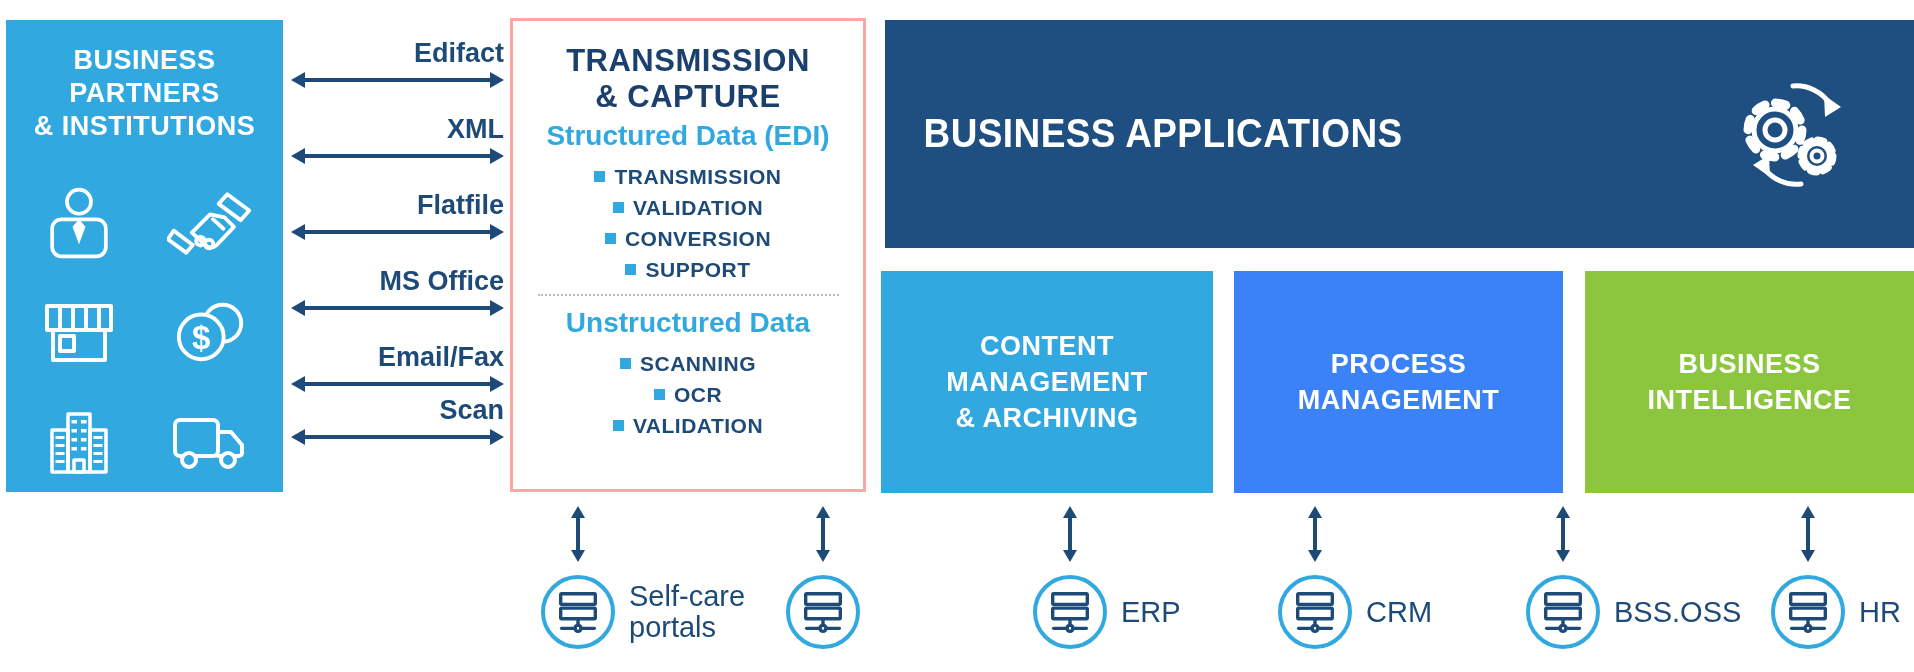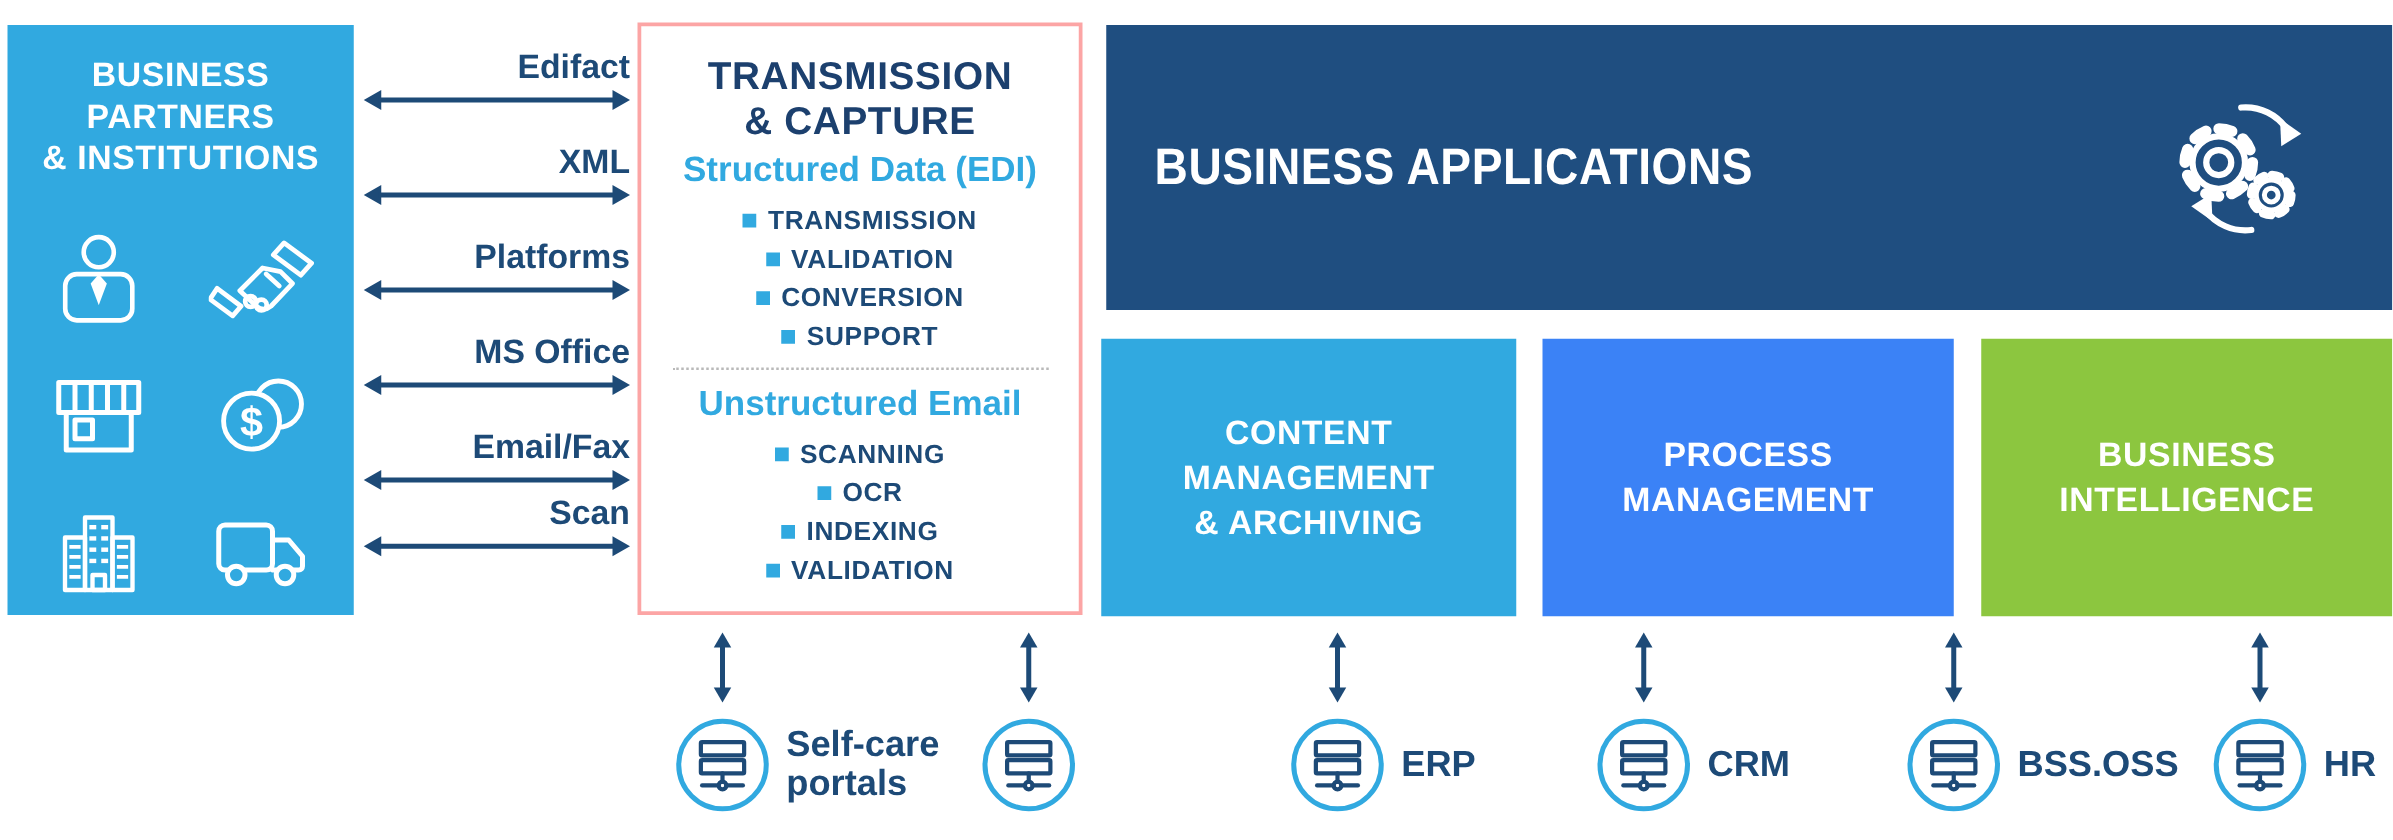--- a/index.html
+++ b/index.html
@@ -53,21 +53,21 @@
   .varrow{position:absolute;left:29px;top:0;width:16px;height:56px;display:flex;flex-direction:column;align-items:center;}
   .tri-up{width:0;height:0;border-left:7px solid transparent;border-right:7px solid transparent;border-bottom:12px solid #1d4a77;}
   .tri-down{width:0;height:0;border-left:7px solid transparent;border-right:7px solid transparent;border-top:12px solid #1d4a77;}
   .vstem{width:3.5px;flex:1;background:#1d4a77;margin:-2px 0;}
   .ep-circle{
     position:absolute;left:0;top:69px;width:66px;height:66px;border:4px solid #31a9e0;border-radius:50%;
     display:flex;align-items:center;justify-content:center;background:#fff;
   }
   .ep-label{
     position:absolute;left:88px;top:69px;height:74px;display:flex;flex-direction:column;justify-content:center;
-    color:#1d4a77;font-size:29px;font-weight:700;line-height:31px;white-space:nowrap;
+    color:#1d4a77;font-size:29px;font-weight:400;line-height:31px;white-space:nowrap;
   }
 </style>
 </head>
 <body>
 
 <div class="canvas">
 
   <div class="panel-partners">
     <div class="pp-title">
       <div>BUSINESS</div>
@@ -157,21 +157,21 @@
   </div>
   <div class="channel" style="top:111px">
     <div class="channel-label">XML</div>
     <div class="harrow">
         <div class="tri-left"></div>
         <div class="hstem"></div>
         <div class="tri-right"></div>
       </div>
   </div>
   <div class="channel" style="top:187px">
-    <div class="channel-label">Platforms</div>
+    <div class="channel-label">Flatfile</div>
     <div class="harrow">
         <div class="tri-left"></div>
         <div class="hstem"></div>
         <div class="tri-right"></div>
       </div>
   </div>
   <div class="channel" style="top:263px">
     <div class="channel-label">MS Office</div>
     <div class="harrow">
         <div class="tri-left"></div>
@@ -214,33 +214,29 @@
       <div class="tc-item">
           <span class="bullet"></span>
           <span>CONVERSION</span>
         </div>
       <div class="tc-item">
           <span class="bullet"></span>
           <span>SUPPORT</span>
         </div>
     </div>
     <div class="tc-sep"></div>
-    <div class="tc-heading tc-heading2">Unstructured Email</div>
+    <div class="tc-heading tc-heading2">Unstructured Data</div>
     <div class="tc-list">
       <div class="tc-item">
           <span class="bullet"></span>
           <span>SCANNING</span>
         </div>
       <div class="tc-item">
           <span class="bullet"></span>
           <span>OCR</span>
-        </div>
-      <div class="tc-item">
-          <span class="bullet"></span>
-          <span>INDEXING</span>
         </div>
       <div class="tc-item">
           <span class="bullet"></span>
           <span>VALIDATION</span>
         </div>
     </div>
   </div>
 
   <div class="ba-box">
     <div class="ba-title-wrap">

